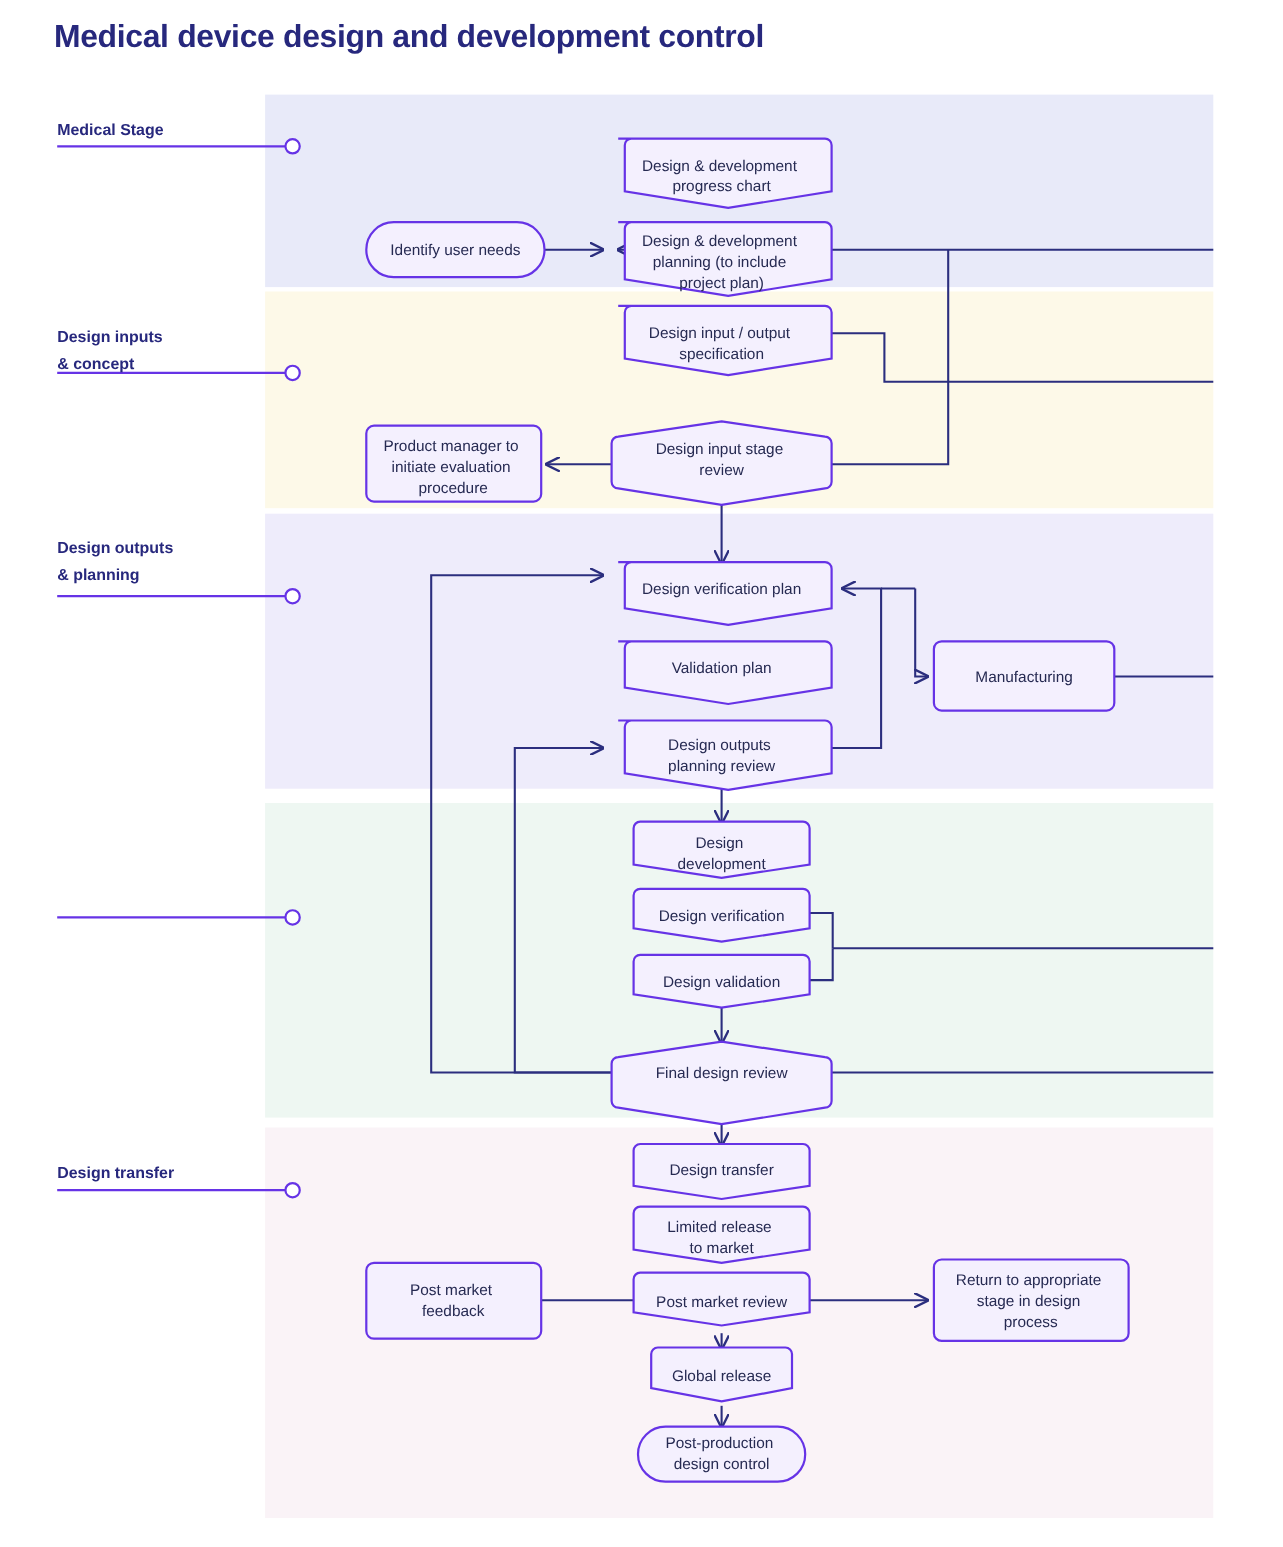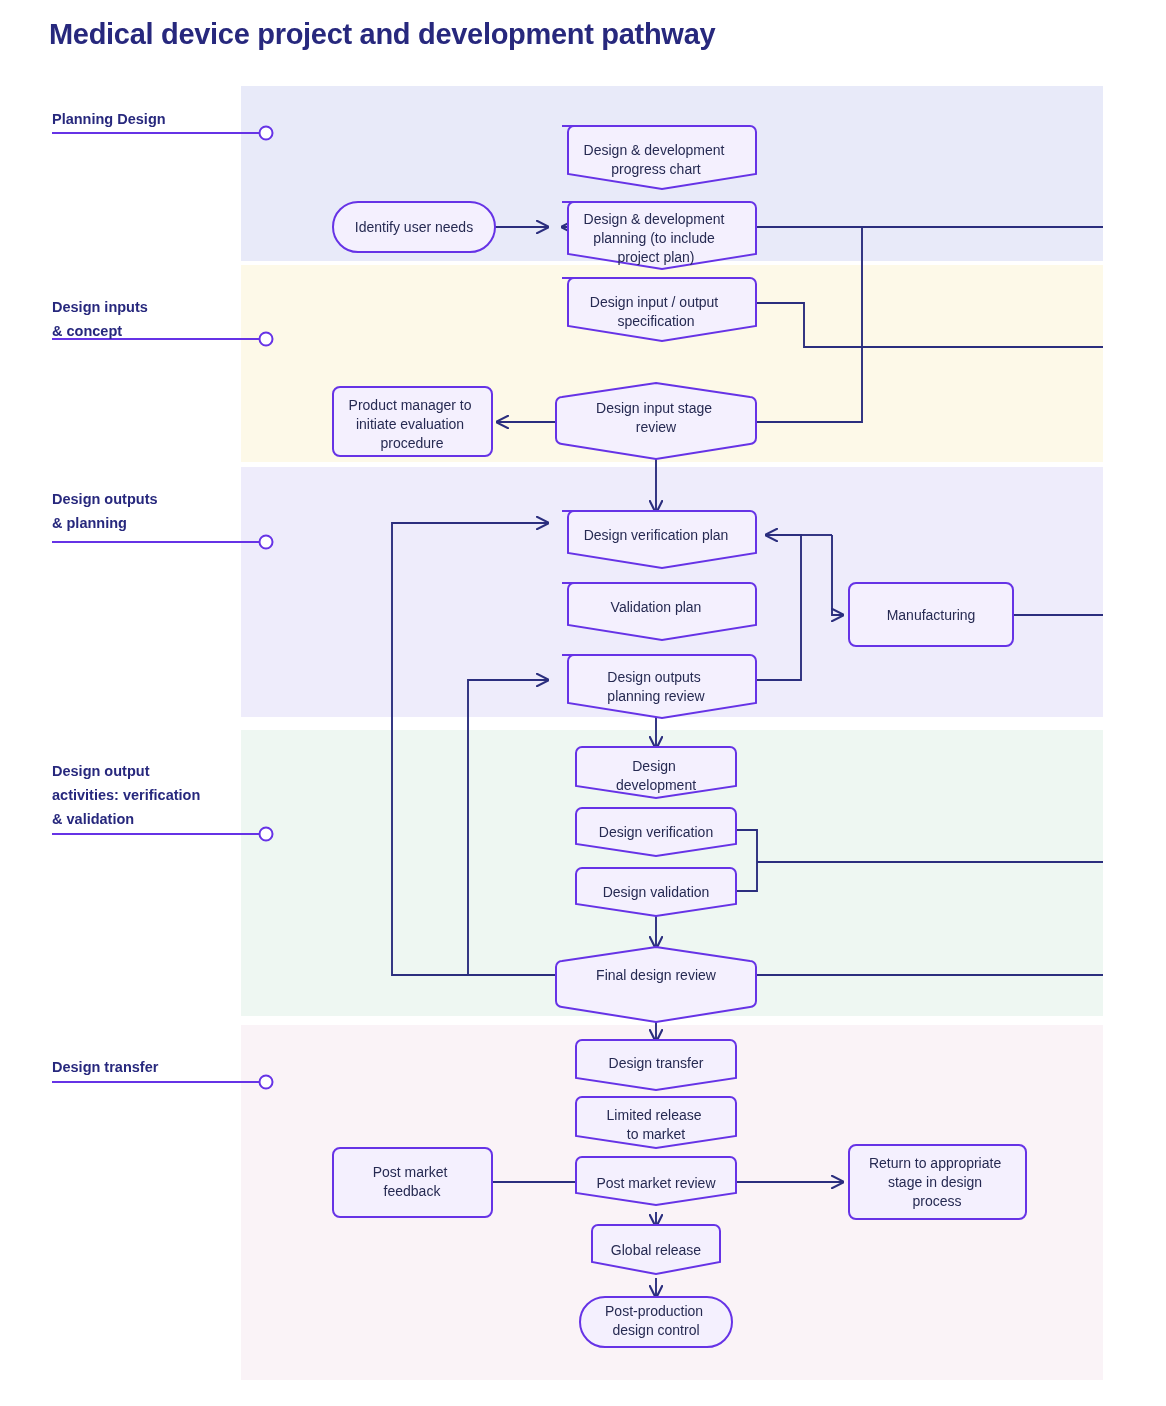--- a/index.html
+++ b/index.html
@@ -21,21 +21,21 @@
   .nodetext{
     font-size:14px;fill:#262a52;
     font-family:"Liberation Sans","DejaVu Sans",sans-serif;
   }
 </style>
 </head>
 <body>
 
 <div id="root">
 
-  <div class="ttl">Medical device project and development pathway</div>
+  <div class="ttl">Medical device design and development control</div>
 
   <svg width="1166" height="1406">
     <defs>
       <marker id="arw" viewBox="0 0 10 10" refX="9" refY="5" markerWidth="7" markerHeight="7" orient="auto-start-reverse">
         <path d="M 0 0 L 10 5 L 0 10" fill="none" stroke="#2b2e7e" stroke-width="1.6"></path>
       </marker>
     </defs>
 
     <g>
       <rect x="241" y="86" width="862" height="175" fill="#e8eaf9"></rect>
@@ -227,23 +227,20 @@
         <tspan x="656" dy="0">Global release</tspan>
       </text>
 
       <text x="656" y="1316" class="nodetext">
         <tspan x="656" dy="0">Post-production</tspan>
         <tspan x="656" dy="19">design control</tspan>
       </text>
     </g>
   </svg>
 
-  <div class="stage-label" style="top:108px">Planning Design</div>
+  <div class="stage-label" style="top:108px">Medical Stage</div>
   <div class="stage-label" style="top:296px">Design inputs
 &amp; concept</div>
   <div class="stage-label" style="top:488px">Design outputs
 &amp; planning</div>
-  <div class="stage-label" style="top:760px">Design output
-activities: verification
-&amp; validation</div>
   <div class="stage-label" style="top:1056px">Design transfer</div>
 
 </div>
 
 </body></html>

